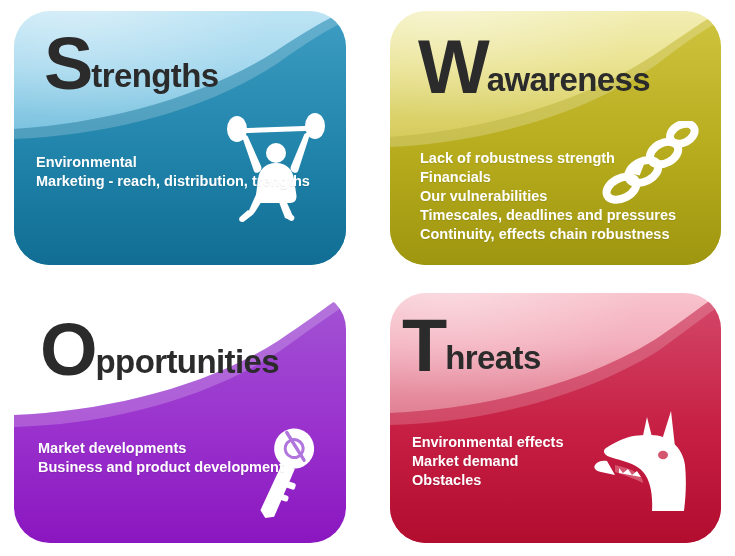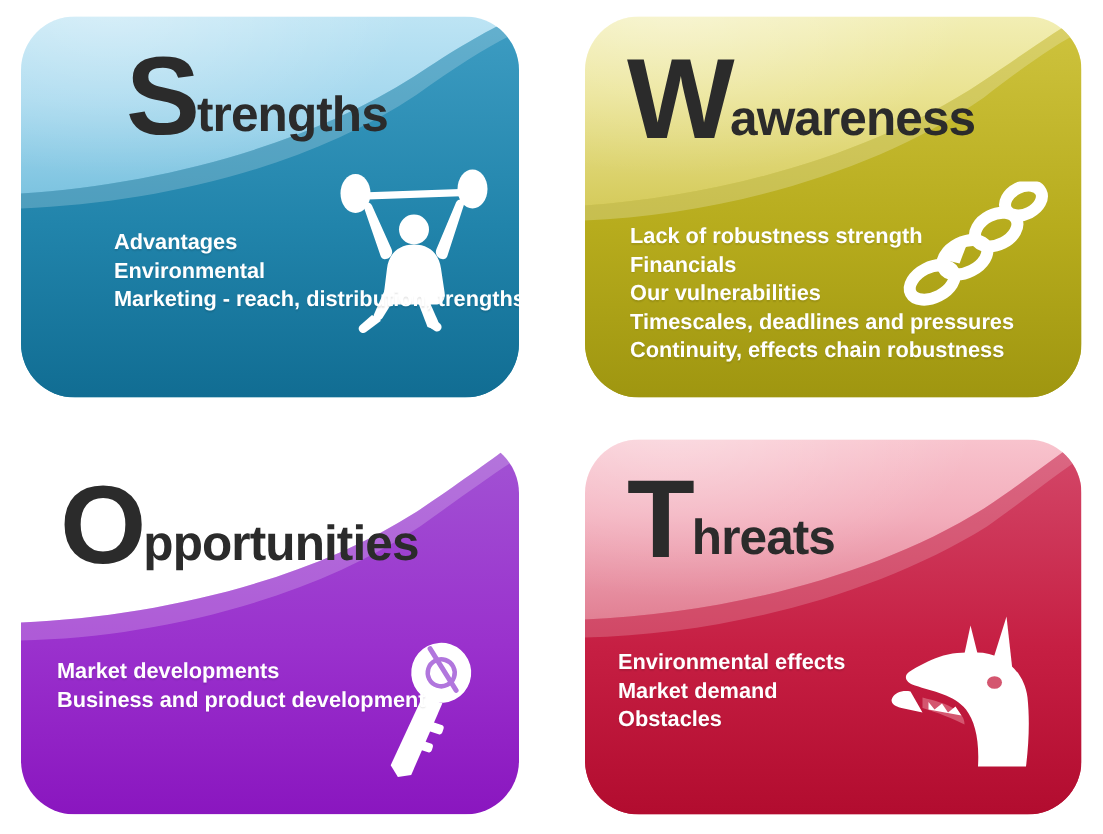--- a/index.html
+++ b/index.html
@@ -33,21 +33,21 @@
   .card {
     position: absolute;
     left: 18px;
     right: 18px;
     top: 12px;
     bottom: 12px;
     border-radius: 36px;
     overflow: hidden;
     isolation: isolate;
   }
-  .quad.tl .card { left: 14px; right: 22px; top: 11px; bottom: 15px; padding-left: 40px; }
+  .quad.tl .card { left: 14px; right: 22px; top: 11px; bottom: 15px; }
   .quad.tr .card { left: 22px; right: 14px; top: 11px; bottom: 15px; }
   .quad.bl .card { left: 14px; right: 22px; top: 13px; bottom: 13px; }
   .quad.br .card { left: 22px; right: 14px; top: 13px; bottom: 13px; }
 
   
   .card-bg {
     position: absolute;
     inset: 0;
     z-index: 0;
   }
@@ -94,21 +94,21 @@
     letter-spacing: -2px;
   }
   .heading .rest {
     font-size: 33px;
     font-weight: bold;
     letter-spacing: -0.6px;
   }
   .quad.tr .heading { left: 28px; top: 18px; }
   .quad.tr .heading .big { font-size: 76px; letter-spacing: -3px; }
   .quad.bl .heading { left: 26px; top: 20px; }
-  .quad.br .heading { left: 28px; top: 16px; }
+  .quad.br .heading { left: 12px; top: 16px; }
 
   .bullets {
     position: absolute;
     left: 22px;
     color: #ffffff;
     font-size: 14.5px;
     font-weight: bold;
     line-height: 1.31;
     text-shadow: 0 1px 1px rgba(0,0,0,0.10);
     white-space: nowrap;
@@ -169,21 +169,20 @@
             <path d="M62,107 l4,2.6 c3,1.8 6,-2.6 3.4,-4.8 l-5,-4 Z"></path>
           </g>
         </svg>
       </div>
 
       <div class="card-content">
         <div class="heading">
           <span class="big">S</span><span class="rest">trengths</span>
         </div>
         <div class="bullets">
-          <div>Advantages</div>
           <div>Environmental</div>
           <div>Marketing - reach, distribution, trengths</div>
         </div>
       </div>
     </div>
   </div>
 
   <div class="quad tr">
     <div class="card">
       <div class="card-bg" style="background:linear-gradient(180deg,#f2eeb4 0%,#eae392 20%,#d5cb5c 50%,#bdb32a 76%,#a49b12 100%);"></div>

